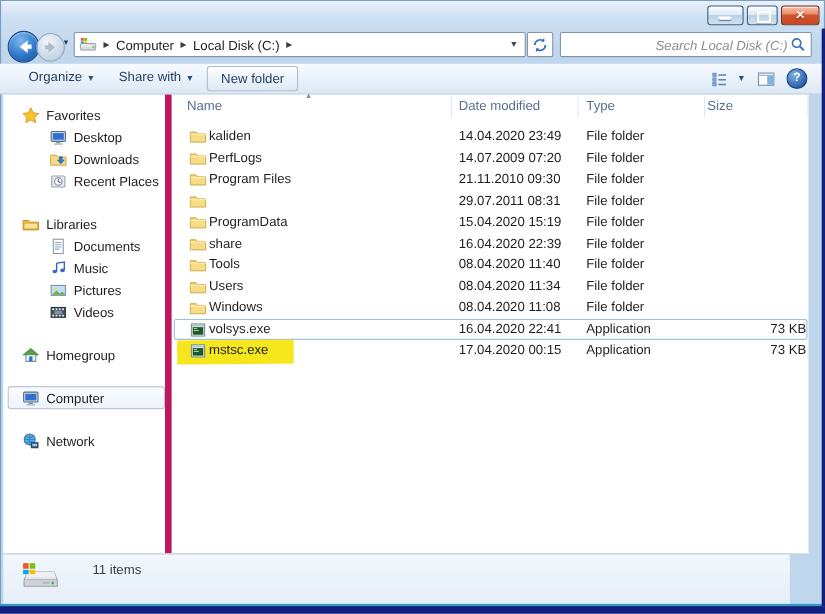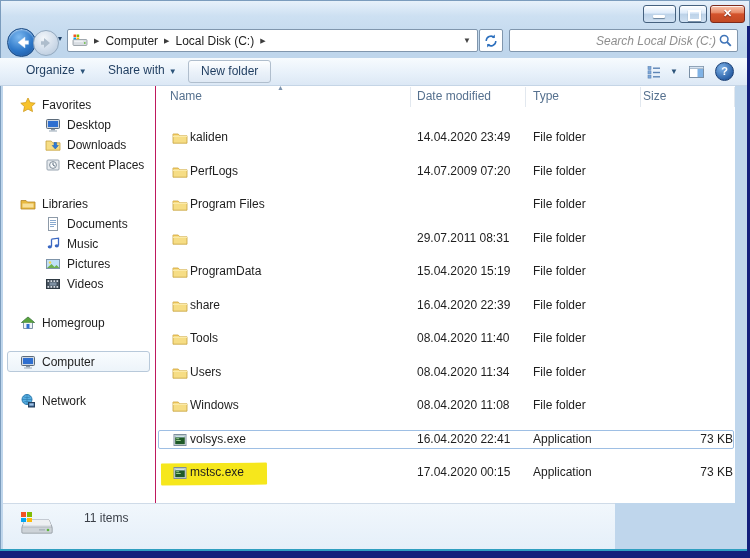--- a/index.html
+++ b/index.html
@@ -55,47 +55,47 @@
   .tb-caret{font-size:8px;color:#2b5379;margin-left:4px;}
   .tb-organize{left:26px;} .tb-share{left:108px;}
   .tb-newfolder{left:188px;top:2px;padding:3px 12px 4px;border:1px solid #b0becd;border-radius:3px;
     background:linear-gradient(180deg,#fdfeff,#eaf1f9 55%,#dfe9f4);color:#1e3c5f;}
   .tb-right{position:absolute;right:16px;top:4px;display:flex;align-items:center;gap:10px;}
   .help-btn{width:17px;height:17px;border-radius:50%;border:1px solid #1a4076;color:#fff;
     font-weight:bold;font-size:11px;text-align:center;line-height:17px;
     background:radial-gradient(circle at 35% 30%,#7fb3e8,#2c62a8 70%,#1d4a86);}
   
   .main{position:absolute;left:3px;top:86px;width:732px;height:417px;background:#fff;}
-  .sidebar{position:absolute;left:0;top:0;width:153px;height:417px;border-right:1px solid #be185d;
+  .sidebar{position:absolute;left:0;top:0;width:153px;height:417px;border-right:6px solid #be185d;
     box-sizing:border-box;padding-top:9px;overflow:hidden;}
   .side-group{margin-bottom:19px;}
   .side-item{height:20px;display:flex;align-items:center;padding-left:17px;position:relative;cursor:default;}
   .side-item.child{padding-left:42px;}
   .side-item .lbl{margin-left:6px;white-space:nowrap;}
   .side-item.selected::before{content:'';position:absolute;left:4px;top:-1px;width:143px;height:21px;
     border:1px solid #b8c9da;border-radius:3px;background:linear-gradient(180deg,#f9fcfe,#edf4fa);box-sizing:border-box;}
   .side-item > *{position:relative;}
   
   .file-list{position:absolute;left:154px;top:0;width:578px;height:417px;}
   .list-header{position:absolute;left:0;top:0;width:578px;height:22px;}
   .hcell{position:absolute;top:3px;color:#56718f;cursor:default;}
   .hsep{position:absolute;top:1px;width:1px;height:20px;background:#e2e8ef;}
   .sort-asc{position:absolute;left:120px;top:-2px;font-size:7px;color:#7c93ad;}
   .rows{position:absolute;left:0;top:28px;width:578px;}
-  .row{position:relative;height:19.5px;line-height:19.5px;cursor:default;margin-top:14px;}
+  .row{position:relative;height:19.5px;line-height:19.5px;cursor:default;}
   .row .cell{position:absolute;top:0;white-space:nowrap;z-index:1;}
   .c-icon{left:15px;top:2px;width:16px;height:16px;z-index:1;position:absolute;}
   .c-name{left:33px;} .c-date{left:260px;} .c-type{left:376px;}
   .c-size{left:486px;width:90px;text-align:right;}
   .row.selected::before{content:'';position:absolute;left:1px;top:0;width:576px;height:19px;
     border:1px solid #9ebfe4;border-radius:2px;box-sizing:border-box;}
   .marker{position:absolute;left:4px;top:0px;width:106px;height:22px;background:#f6e71c;
     transform:rotate(-0.5deg);z-index:0;border-radius:1px;}
   
-  .status{position:absolute;left:3px;top:503px;width:612px;height:46px;
+  .status{position:absolute;left:3px;top:503px;width:715px;height:46px;
     background:linear-gradient(180deg,#f1f7fc,#e5eff9);border-top:1px solid #cfdbe8;box-sizing:border-box;}
   .status-text{position:absolute;left:81px;top:7px;color:#3a3f47;}
   .status-icon{position:absolute;left:15px;top:6px;}
   svg{display:block;}
 </style>
 </head>
 <body>
 
 <div class="win-controls">
   <div class="win-btn min">
@@ -372,20 +372,21 @@
         </div>
         <div class="row">
           <span class="c-icon">
             <svg width="16" height="16" viewBox="0 0 16 16">
               <path d="M1 4 L6.2 4 L7.8 5.8 L15 5.8 L15 13.2 L1 13.2 Z" fill="#f6dd85" stroke="#c7a23d" stroke-width="0.8"></path>
               <path d="M1 5.8 L15 5.8 L15 7 L1 7 Z" fill="#fbeaa8"></path>
               <path d="M1 4 L6.2 4 L7 4.9 L1 4.9 Z" fill="#e6bd55"></path>
             </svg>
           </span>
           <span class="cell c-name">Program Files</span>
+          <span class="cell c-date">21.11.2010 09:30</span>
           <span class="cell c-type">File folder</span>
           <span class="cell c-size"></span>
         </div>
         <div class="row">
           <span class="c-icon">
             <svg width="16" height="16" viewBox="0 0 16 16">
               <path d="M1 4 L6.2 4 L7.8 5.8 L15 5.8 L15 13.2 L1 13.2 Z" fill="#f6dd85" stroke="#c7a23d" stroke-width="0.8"></path>
               <path d="M1 5.8 L15 5.8 L15 7 L1 7 Z" fill="#fbeaa8"></path>
               <path d="M1 4 L6.2 4 L7 4.9 L1 4.9 Z" fill="#e6bd55"></path>
             </svg>

